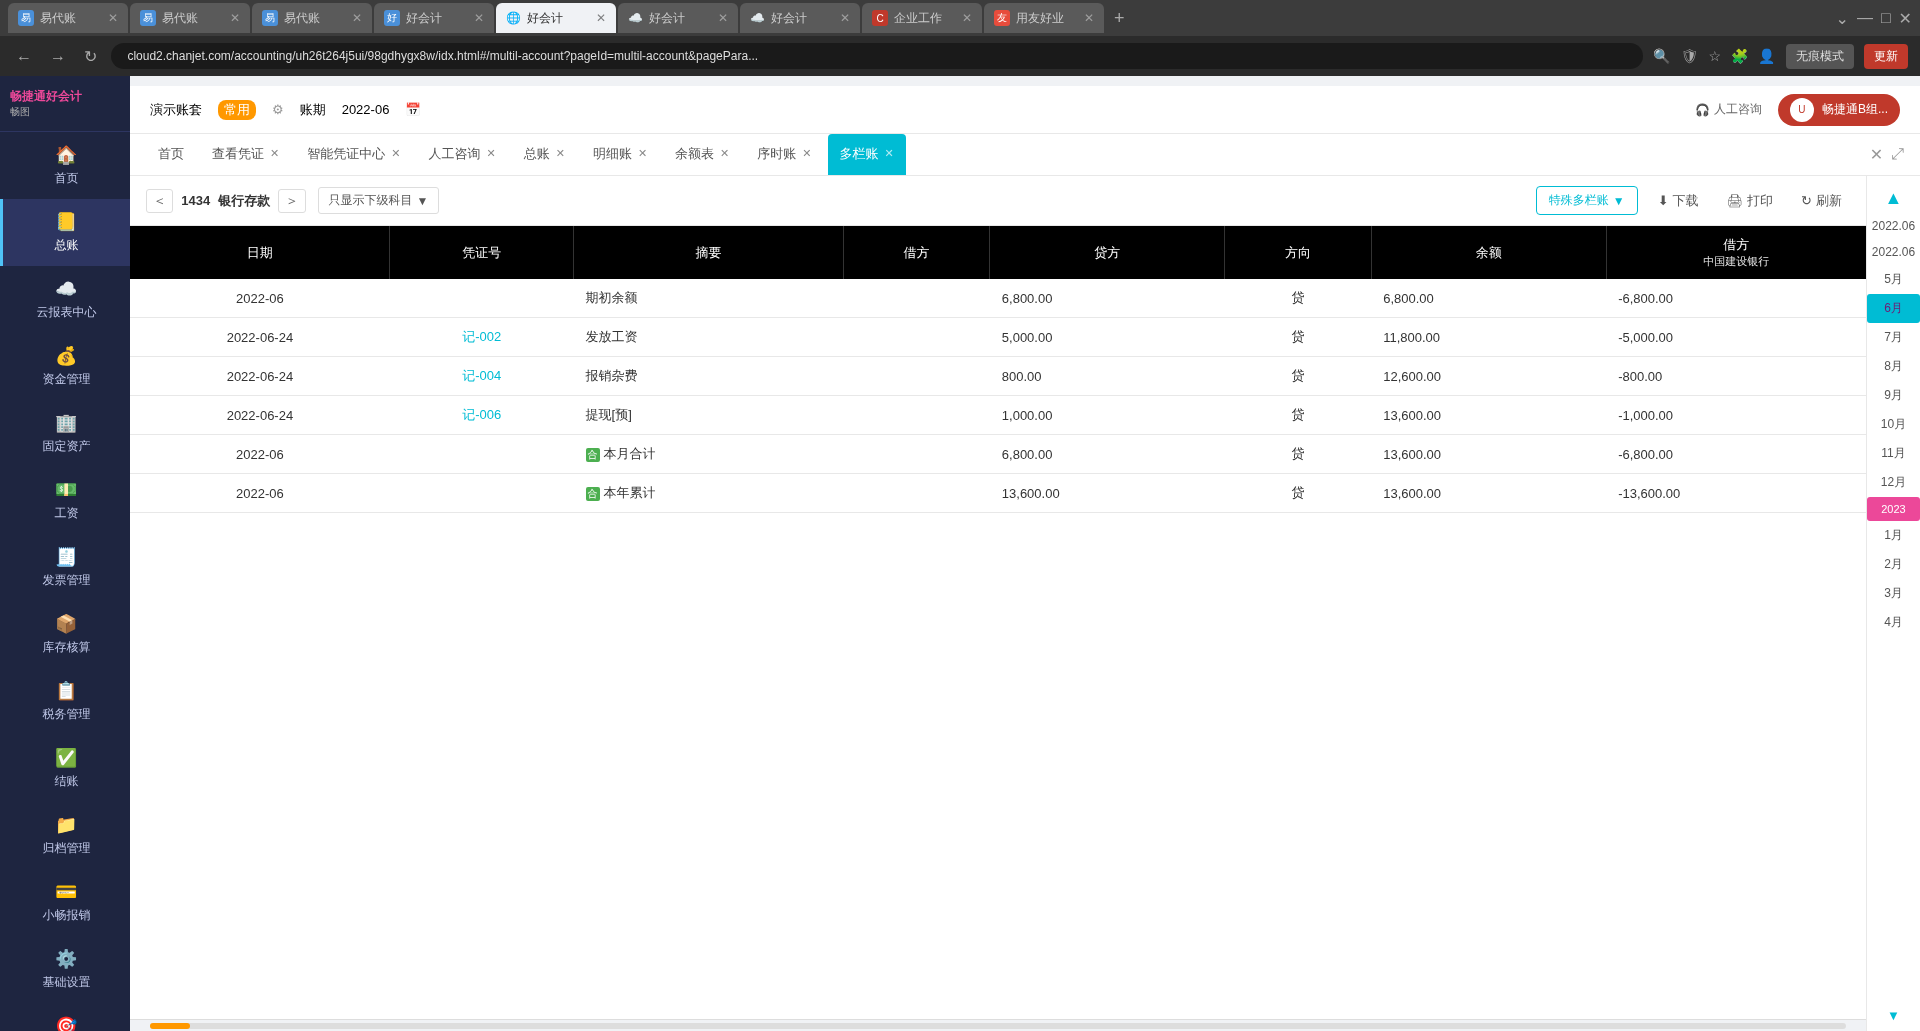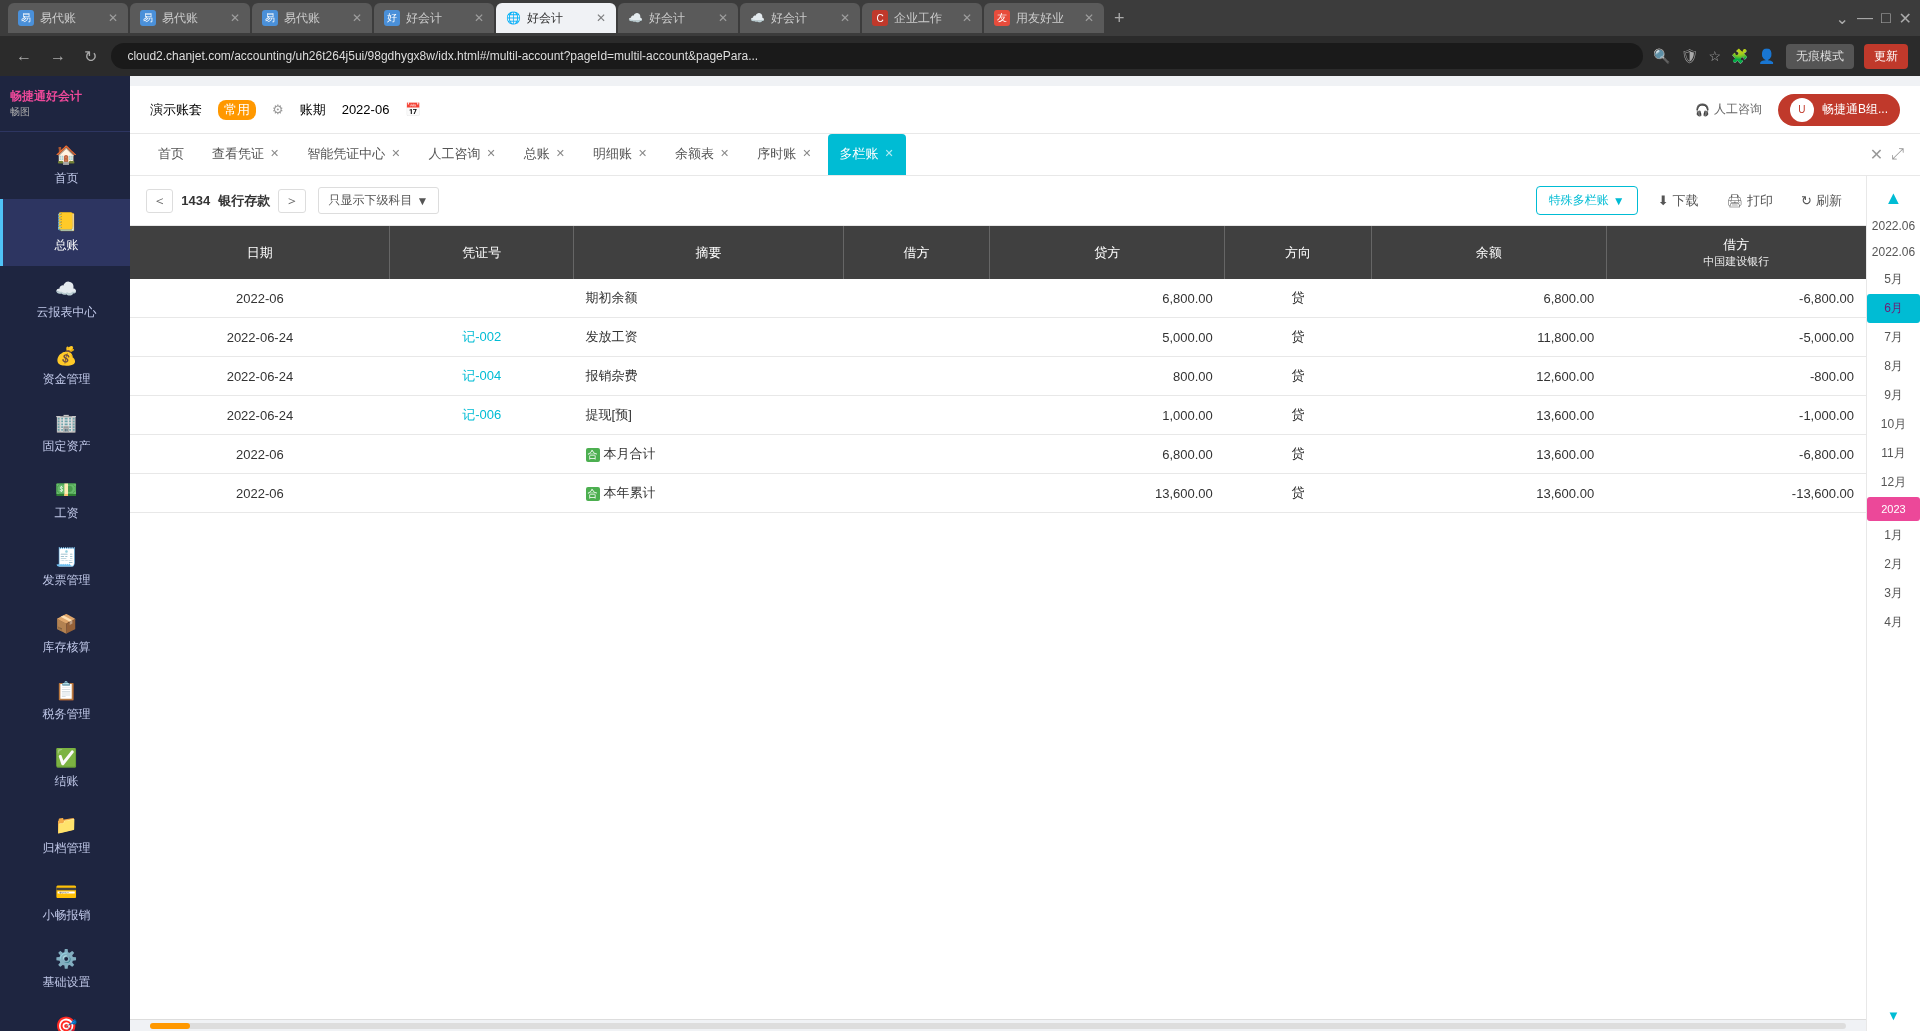--- a/index.html
+++ b/index.html
@@ -65,26 +65,26 @@
     .account-nav { display: flex; align-items: center; gap: 8px; }
     .account-nav-btn { background: none; border: 1px solid #ddd; border-radius: 3px; padding: 2px 6px; cursor: pointer; color: #666; }
     .show-sub { border: 1px solid #ddd; border-radius: 3px; padding: 4px 10px; font-size: 12px; color: #555; cursor: pointer; display: flex; align-items: center; gap: 4px; background: #fff; }
     .toolbar-right { margin-left: auto; display: flex; align-items: center; gap: 12px; }
     .multi-col-btn { border: 1px solid #00bcd4; color: #00bcd4; border-radius: 4px; padding: 5px 12px; font-size: 12px; cursor: pointer; display: flex; align-items: center; gap: 4px; background: #fff; }
     .action-btn { display: flex; align-items: center; gap: 4px; color: #555; font-size: 13px; cursor: pointer; padding: 5px 8px; }
 
     
     .ledger-table { flex: 1; overflow: auto; }
     table { width: 100%; border-collapse: collapse; }
-    thead tr { background: #404040; color: #fff; }
+    thead tr { background: #000000; color: #fff; }
     thead th { padding: 10px 12px; text-align: center; font-weight: normal; font-size: 13px; border-right: 1px solid rgba(255,255,255,0.2); }
     thead th:last-child { border-right: none; }
     tbody tr { border-bottom: 1px solid #e8e8e8; }
     tbody td { padding: 10px 12px; text-align: center; font-size: 13px; color: #333; }
-    .td-right { text-align: right; }
+    .td-right { text-align: left; }
     .td-left { text-align: left; }
     .voucher-link { color: #00bcd4; cursor: pointer; text-decoration: none; }
     .summary-icon { display: inline-block; width: 14px; height: 14px; background: #4caf50; color: #fff; border-radius: 2px; font-size: 10px; text-align: center; line-height: 14px; margin-right: 4px; }
 
     
     .timeline-panel { width: 54px; background: #fff; border-left: 1px solid #e8e8e8; display: flex; flex-direction: column; align-items: center; padding: 8px 0; overflow-y: auto; flex-shrink: 0; }
     .timeline-item { width: 100%; text-align: center; padding: 6px 4px; font-size: 12px; color: #555; cursor: pointer; }
     .timeline-item.active { background: #00bcd4; color: #701a75; border-radius: 3px; }
     .timeline-item.year-2023 { background: #ec4899; color: #fff; border-radius: 3px; font-size: 11px; }
     .timeline-nav { color: #00bcd4; font-size: 18px; cursor: pointer; padding: 4px; }

